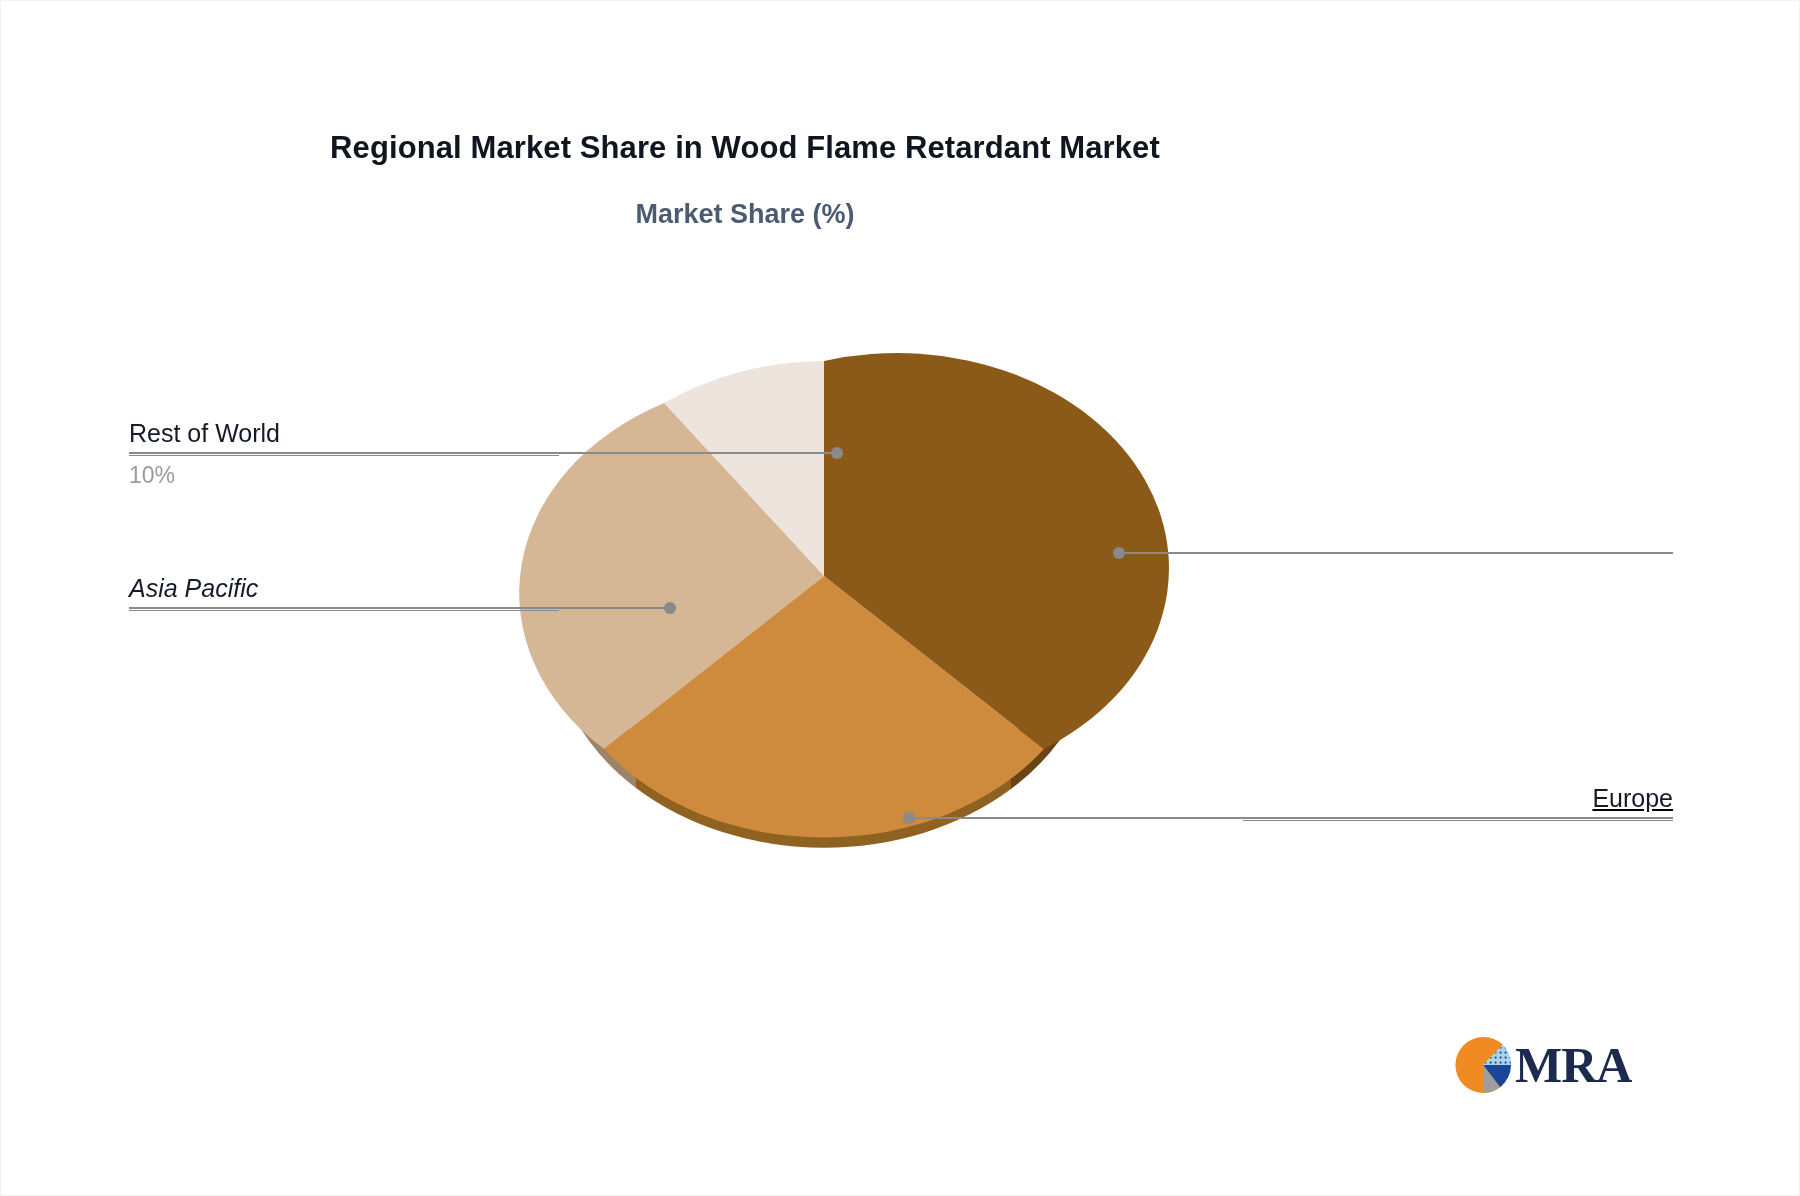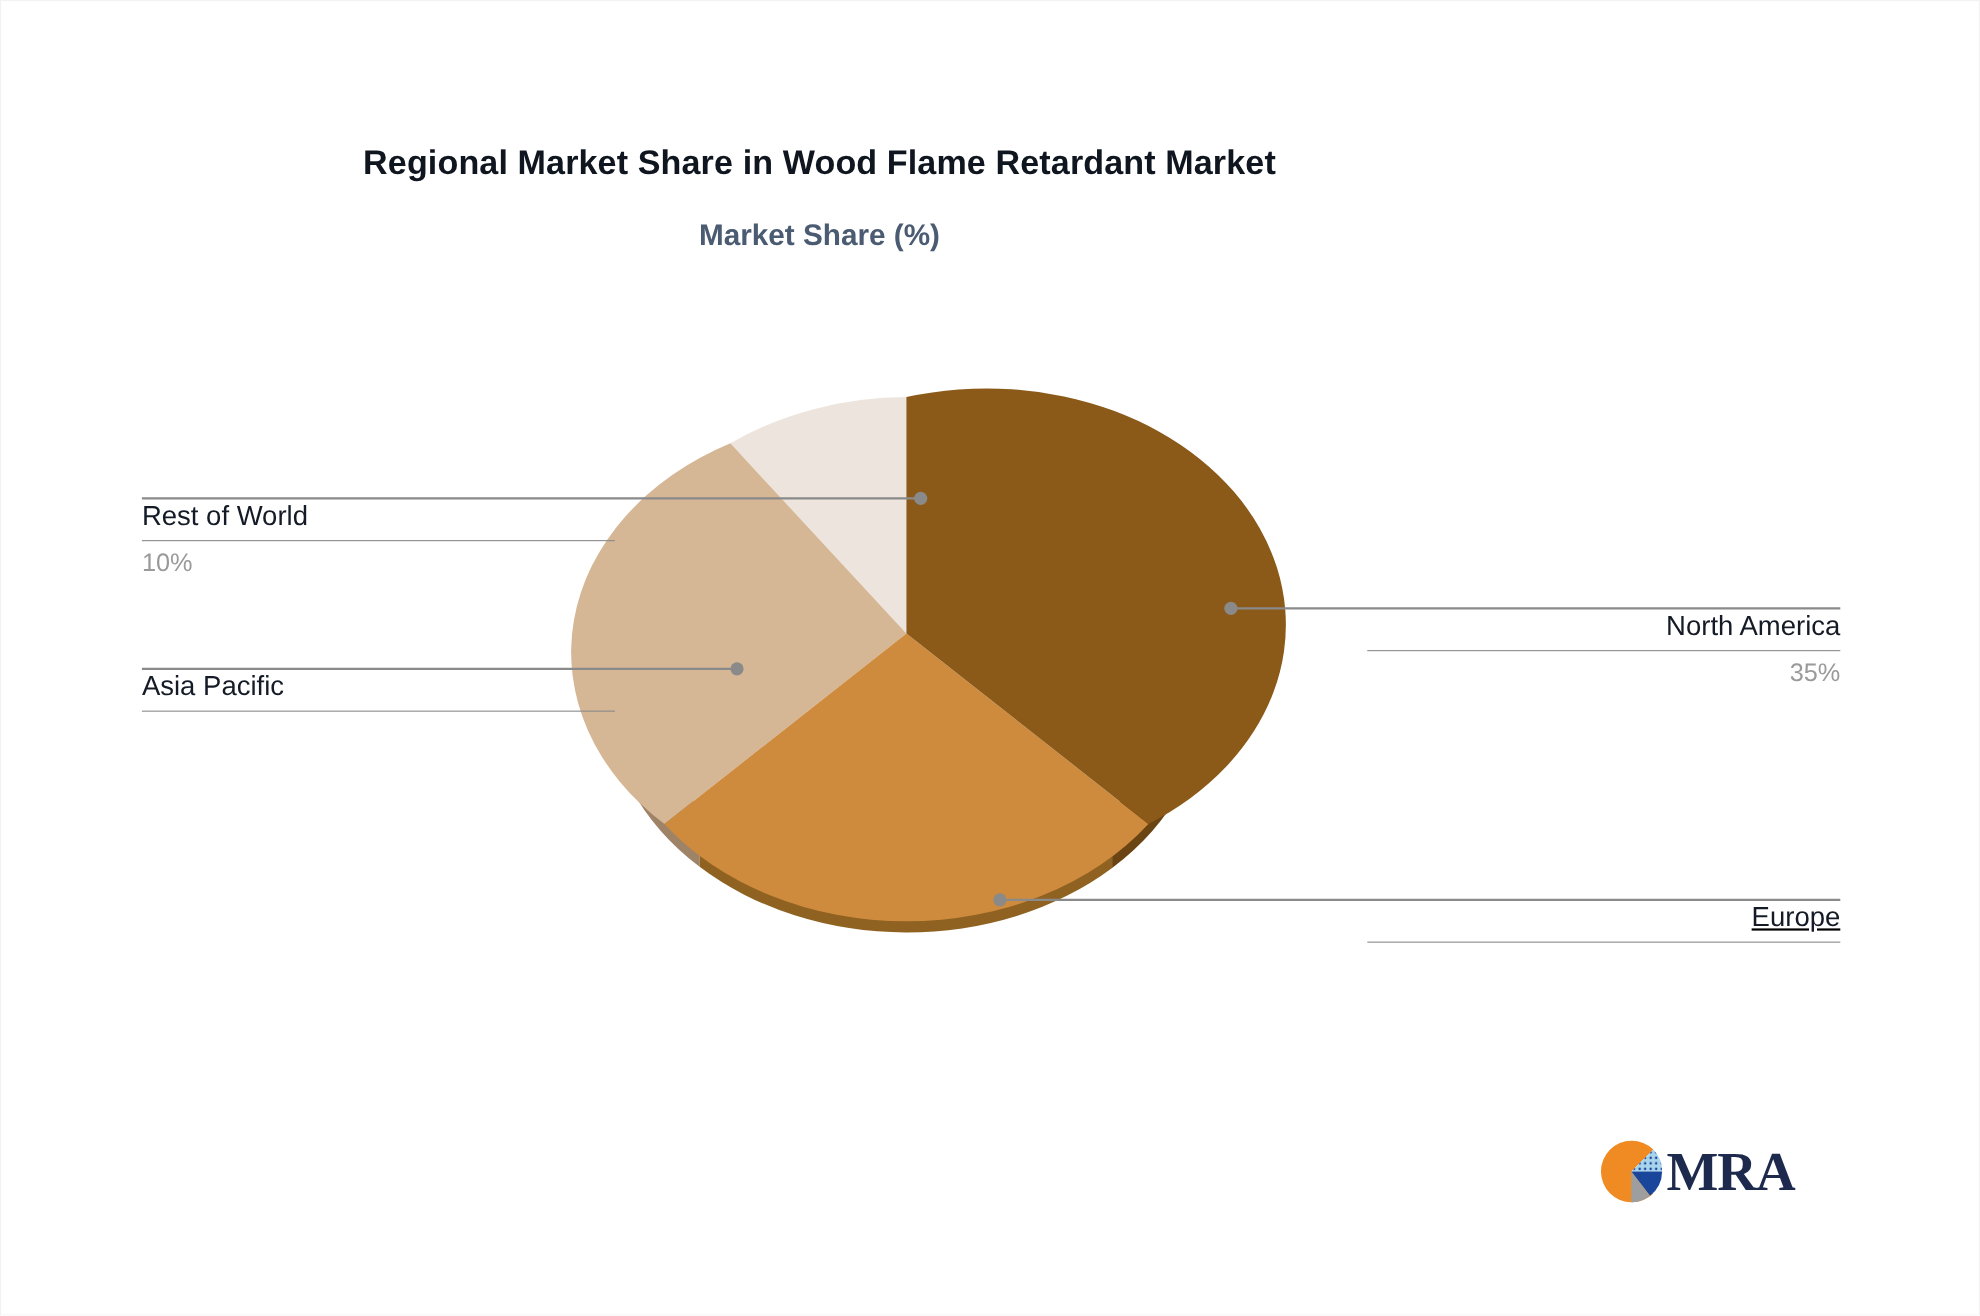--- a/index.html
+++ b/index.html
@@ -57,21 +57,20 @@
   
   .callout {
     position: absolute;
     width: 430px;
   }
   .callout .name {
     font-size: 25px;
     color: #141b26;
     line-height: 1.15;
     white-space: nowrap;
-    margin-top: 36px;
   }
   .callout .rule {
     height: 1px;
     background: #8a8a8a;
     margin: 7px 0 6px 0;
     width: 100%;
   }
   .callout .value {
     font-size: 23px;
     color: #9a9a9a;
@@ -156,30 +155,25 @@
       <circle cx="908" cy="817" r="6"></circle>
     </g>
   </svg>
 
   <div class="callout left" style="left:128px; top:418px;">
     <div class="name">Rest of World</div>
     <div class="rule"></div>
     <div class="value">10%</div>
   </div>
 
-  <div class="callout left" style="left:128px; top:573px;">
+  <div class="callout left" style="left:128px; top:573px;font-style:italic;">
     <div class="name">Asia Pacific</div>
     <div class="rule"></div>
   </div>
 
-  <div class="callout right" style="left:1242px; top:518px;">
-    <div class="name">North America</div>
-    <div class="rule"></div>
-    <div class="value">35%</div>
-  </div>
 
   <div class="callout right" style="left:1242px; top:783px;text-decoration:underline;">
     <div class="name">Europe</div>
     <div class="rule"></div>
   </div>
 
   <div id="logo">
     <svg class="logo-mark" width="68" height="68" viewBox="0 0 68 68">
       <defs>
         <pattern id="dots" width="5" height="5" patternUnits="userSpaceOnUse">

